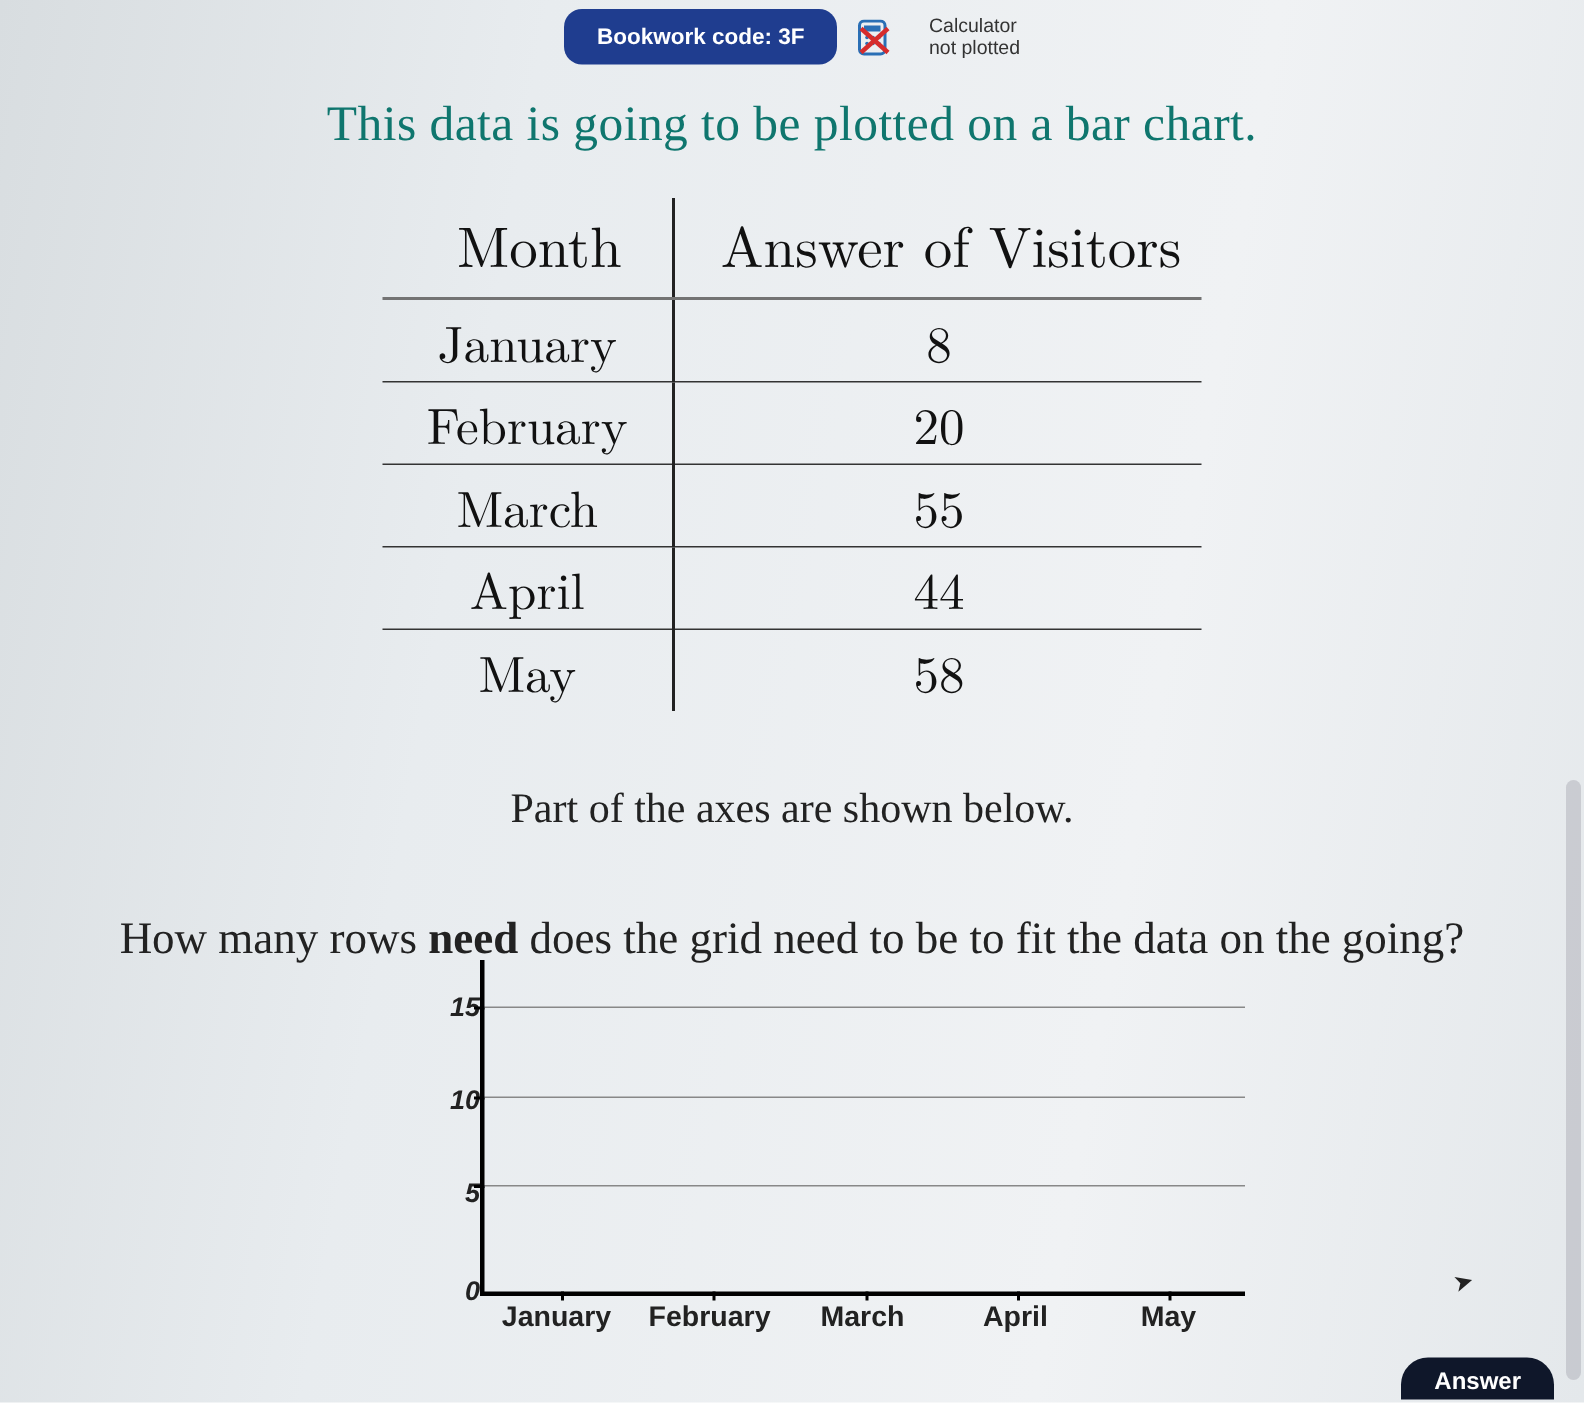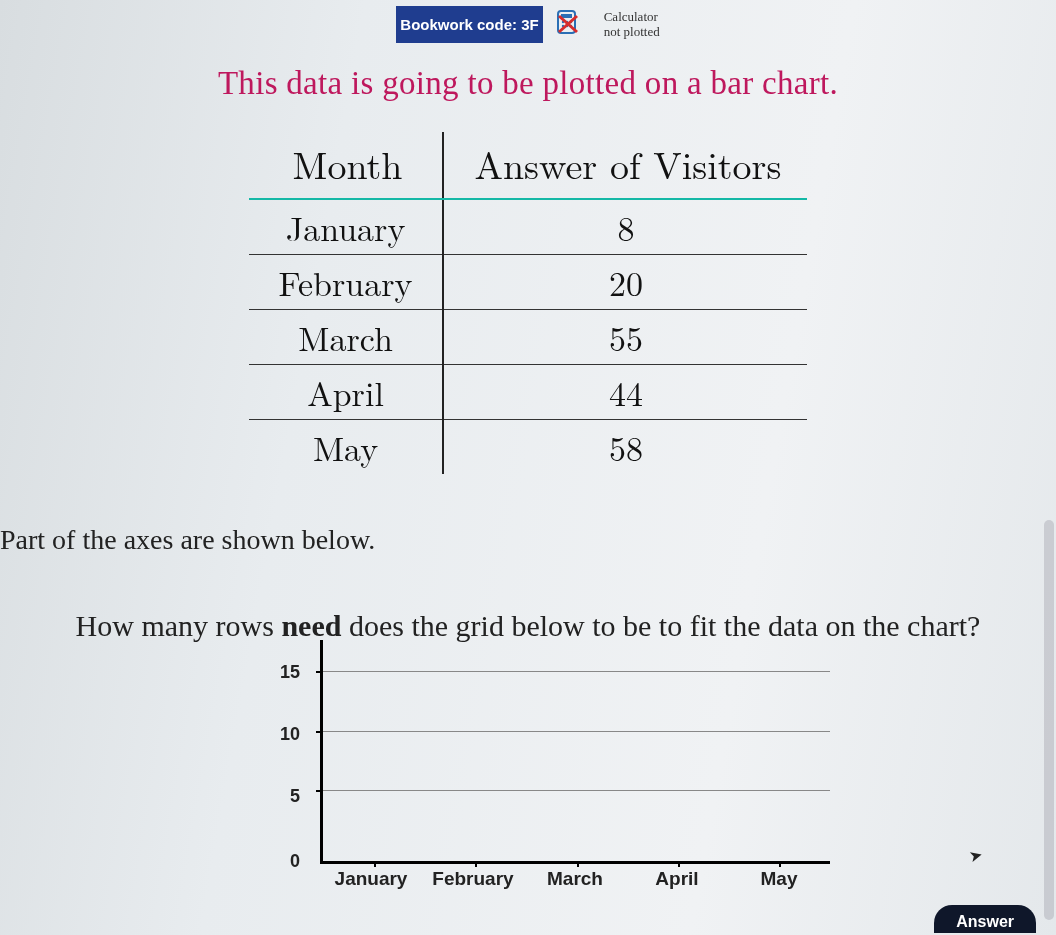--- a/index.html
+++ b/index.html
@@ -17,73 +17,72 @@
     justify-content: center;
     align-items: center;
     gap: 12px;
     padding-top: 6px;
   }
   .bookwork-badge {
     background: #1f3d8f;
     color: #fff;
     font-weight: bold;
     font-size: 15px;
-    padding: 10px 4px;
-    border-radius: 0;
+    padding: 10px 22px;
+    border-radius: 12px;
   }
   .calc-block {
     display: flex;
-    align-items: flex-start;
+    align-items: flex-end;
     gap: 23px;
-    font-family: Liberation Serif, serif;
   }
   .calc-icon {
     position: relative;
     width: 26px; height: 26px;
   }
   .calc-icon svg { width: 26px; height: 26px; }
   .calc-text {
     font-size: 13px;
     line-height: 1.1;
     color: #333;
   }
   .intro {
     text-align: center;
     font-family: Georgia, 'Times New Roman', serif;
     font-size: 33px;
-    color: #be185d;
+    color: #0f766e;
     margin: 22px 40px 30px 40px;
     letter-spacing: 0.3px;
   }
   .data-table {
     margin: 0 auto;
     border-collapse: collapse;
     font-family: 'Latin Modern Roman', 'Computer Modern', 'Times New Roman', Georgia, serif;
     font-size: 34px;
     color: #111;
   }
   .data-table th {
     font-weight: normal;
     font-size: 38px;
-    padding: 4px 26px 8px 30px;
-    border-bottom: 2px solid #14b8a6;
+    padding: 4px 14px 8px 30px;
+    border-bottom: 2px solid #737373;
   }
   .data-table th:first-child { border-right: 2px solid #222; }
   .data-table td {
     padding: 3px 30px;
     border-bottom: 1.5px solid #333;
     text-align: center;
   }
   .data-table td:first-child {
     border-right: 2px solid #222;
     text-align: center;
   }
   .data-table tr:last-child td { border-bottom: none; }
   .subtext1 {
-    text-align: left;
+    text-align: center;
     font-family: Georgia, 'Times New Roman', serif;
     font-size: 28px;
     margin-top: 50px;
     color: #222;
   }
   .question {
     font-family: Georgia, 'Times New Roman', serif;
     font-size: 30px;
     margin: 50px 50px 0 50px;
     text-align: center;
@@ -100,23 +99,24 @@
   }
   .y-axis {
     position: absolute;
     left: 0; top: 0; bottom: 20px;
     width: 50px;
     font-weight: bold;
     font-size: 18px;
   }
   .y-tick {
     position: absolute;
-    right: 20px;
+    right: 0;
     transform: translateY(-50%);
     text-align: left;
+    font-style: italic;
   }
   .plot {
     position: absolute;
     left: 50px; right: 0; top: 0; bottom: 26px;
     border-left: 3px solid #000;
     border-bottom: 3px solid #000;
   }
   .hline {
     position: absolute;
     left: 0; right: 0;
@@ -234,21 +234,21 @@
     <tr>
         <td>May</td>
         <td>58</td>
       </tr>
   </tbody>
 </table>
 
 <div class="subtext1">Part of the axes are shown below.</div>
 
 <div class="question">
-  <span>How many rows </span><b>need</b><span> does the grid below to be to fit the data on the chart?</span>
+  <span>How many rows </span><b>need</b><span> does the grid need to be to fit the data on the going?</span>
 </div>
 
 <div class="chart-wrap">
   <div class="y-axis">
     <div class="y-tick" style="top:14%">15</div>
     <div class="y-tick" style="top:41%">10</div>
     <div class="y-tick" style="top:68%">5</div>
     <div class="y-tick" style="top:96%">0</div>
   </div>
   <div class="plot">

